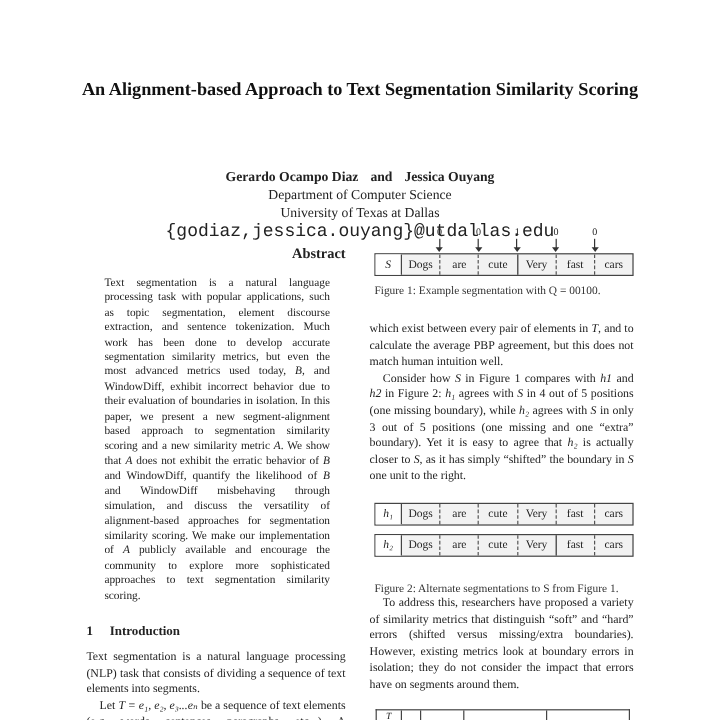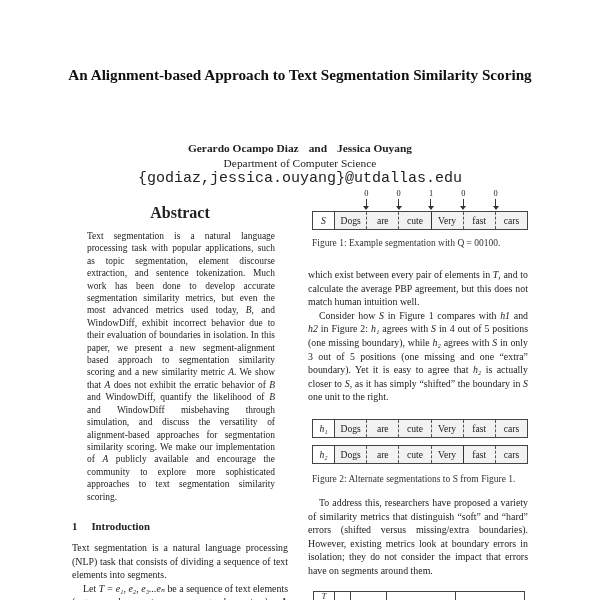--- a/index.html
+++ b/index.html
@@ -6,21 +6,21 @@
   body { width:600px; height:600px; overflow:hidden; position:relative;
          font-family:"Liberation Serif","DejaVu Serif",serif; color:#222; }
   .abs { position:absolute; }
   .title { left:0; width:600px; top:66px; text-align:center; font-weight:bold; font-size:15.2px; color:#111; }
   .authors { left:0; width:600px; top:101px; text-align:center; font-size:11.4px; line-height:15px;margin-top:40px; }
   .authors .names { font-weight:bold; }
   .authors .names .and { margin:0 10px; }
   .mono { font-family:"Liberation Mono","DejaVu Sans Mono",monospace; font-size:15px; }
   .col-left { left:72px; width:216px; }
   .col-right { left:308px; width:220px; }
-  .abs-head { top:204px; left:72px; width:216px; text-align:center; font-weight:bold; font-size:16px; }
+  .abs-head { top:204px; left:72px; width:216px; text-align:right; font-weight:bold; font-size:12px; }
   .para { font-size:9.45px; line-height:12.4px; text-align:justify; }
   .abstract-text { top:230px; left:87px; width:188px; }
   .body-text { font-size:9.9px; line-height:13.6px; text-align:justify; }
   .sec-head { top:520px; left:72px; font-weight:bold; font-size:10.8px; }
   .sec-head .num { margin-right:14px; }
   .indent { text-indent:11px; }
   i.m { font-style:italic; }
 
   
   .segrow { display:flex; border:1px solid #444; background:#f2f2f2; height:17px; font-size:9.6px; }
@@ -39,20 +39,21 @@
 </style>
 </head>
 <body>
 
 <div class="abs title">An Alignment-based Approach to Text Segmentation Similarity Scoring</div>
 <div class="abs authors">
   <div class="names">
     <span>Gerardo Ocampo Diaz</span><span class="and">and</span><span>Jessica Ouyang</span>
   </div>
   <div>Department of Computer Science</div>
+  <div>University of Texas at Dallas</div>
   <div class="mono">{godiaz,jessica.ouyang}@utdallas.edu</div>
 </div>
 
 <div class="abs abs-head">Abstract</div>
 <div class="abs para abstract-text">
   <span>Text segmentation is a natural language processing task with popular applications, such as topic segmentation, element discourse extraction, and sentence tokenization. Much work has been done to develop accurate segmentation similarity metrics, but even the most advanced metrics used today, </span><i class="m">B</i><span>, and WindowDiff, exhibit incorrect behavior due to their evaluation of boundaries in isolation. In this paper, we present a new segment-alignment based approach to segmentation similarity scoring and a new similarity metric </span><i class="m">A</i><span>. We show that </span><i class="m">A</i><span> does not exhibit the erratic behavior of </span><i class="m">B</i><span> and WindowDiff, quantify the likelihood of </span><i class="m">B</i><span> and WindowDiff misbehaving through simulation, and discuss the versatility of alignment-based approaches for segmentation similarity scoring. We make our implementation of </span><i class="m">A</i><span> publicly available and encourage the community to explore more sophisticated approaches to text segmentation similarity scoring.</span>
 </div>
 
 <div class="abs sec-head">
   <span class="num">1</span><span>Introduction</span>
@@ -116,21 +117,21 @@
   </div>
   <div class="segrow" style="margin-top:7px;">
     <div class="lbl">h₂</div>
     <div class="cell">Dogs</div>
     <div class="cell b-dash">are</div>
     <div class="cell b-dash">cute</div>
     <div class="cell b-dash">Very</div>
     <div class="cell b-solid">fast</div>
     <div class="cell b-dash">cars</div>
   </div>
-  <div class="caption" style="margin-top:10px;">Figure 2: Alternate segmentations to S from Figure 1.</div>
+  <div class="caption" style="margin-top:22px;">Figure 2: Alternate segmentations to S from Figure 1.</div>
 </div>
 
 <div class="abs col-right body-text indent" style="top:496px;">To address this, researchers have proposed a variety of similarity metrics that distinguish “soft” and “hard” errors (shifted versus missing/extra boundaries). However, existing metrics look at boundary errors in isolation; they do not consider the impact that errors have on segments around them.</div>
 
 <div class="abs" style="left:313px; top:591px; width:210px; height:20px; border:1px solid #444; border-bottom:none; display:flex;">
   <div style="width:20px; border-right:1px solid #444; font-size:8px; font-style:italic; text-align:center;">T</div>
   <div style="width:15px; border-right:1px solid #444;"></div>
   <div style="width:35px; border-right:1px solid #444;"></div>
   <div style="width:68px; border-right:1px solid #444;"></div>
   <div style="flex:1;"></div>

